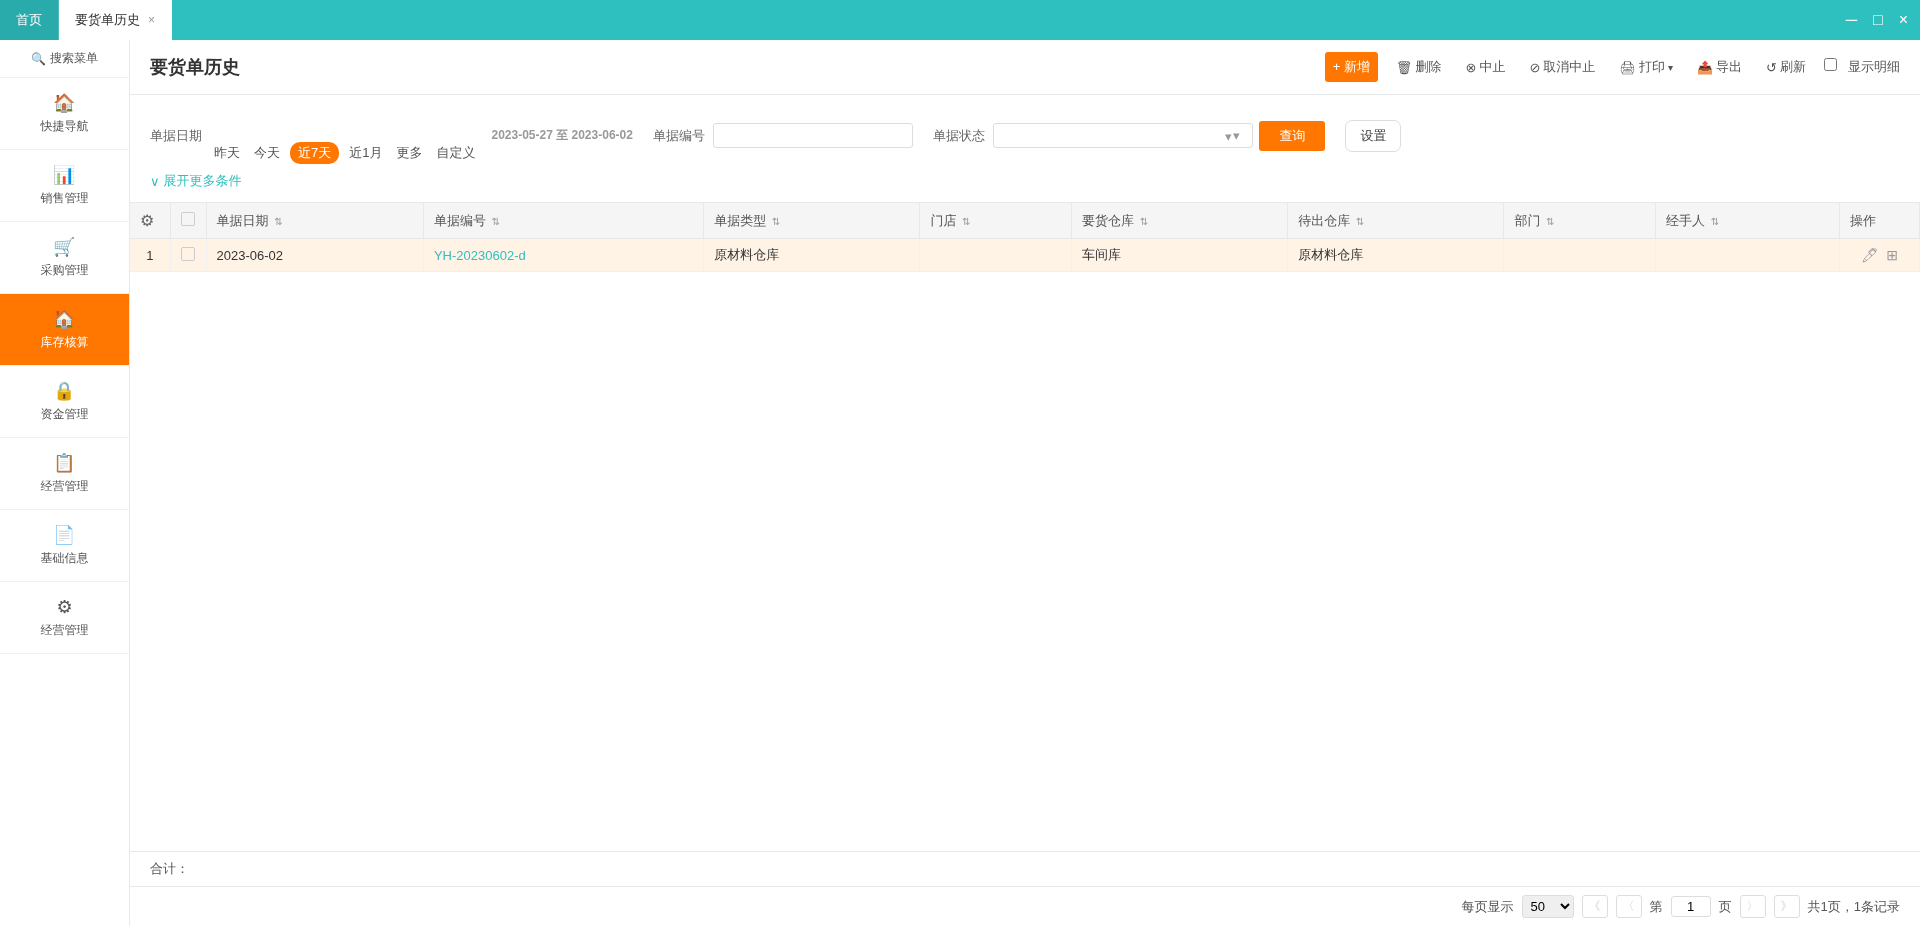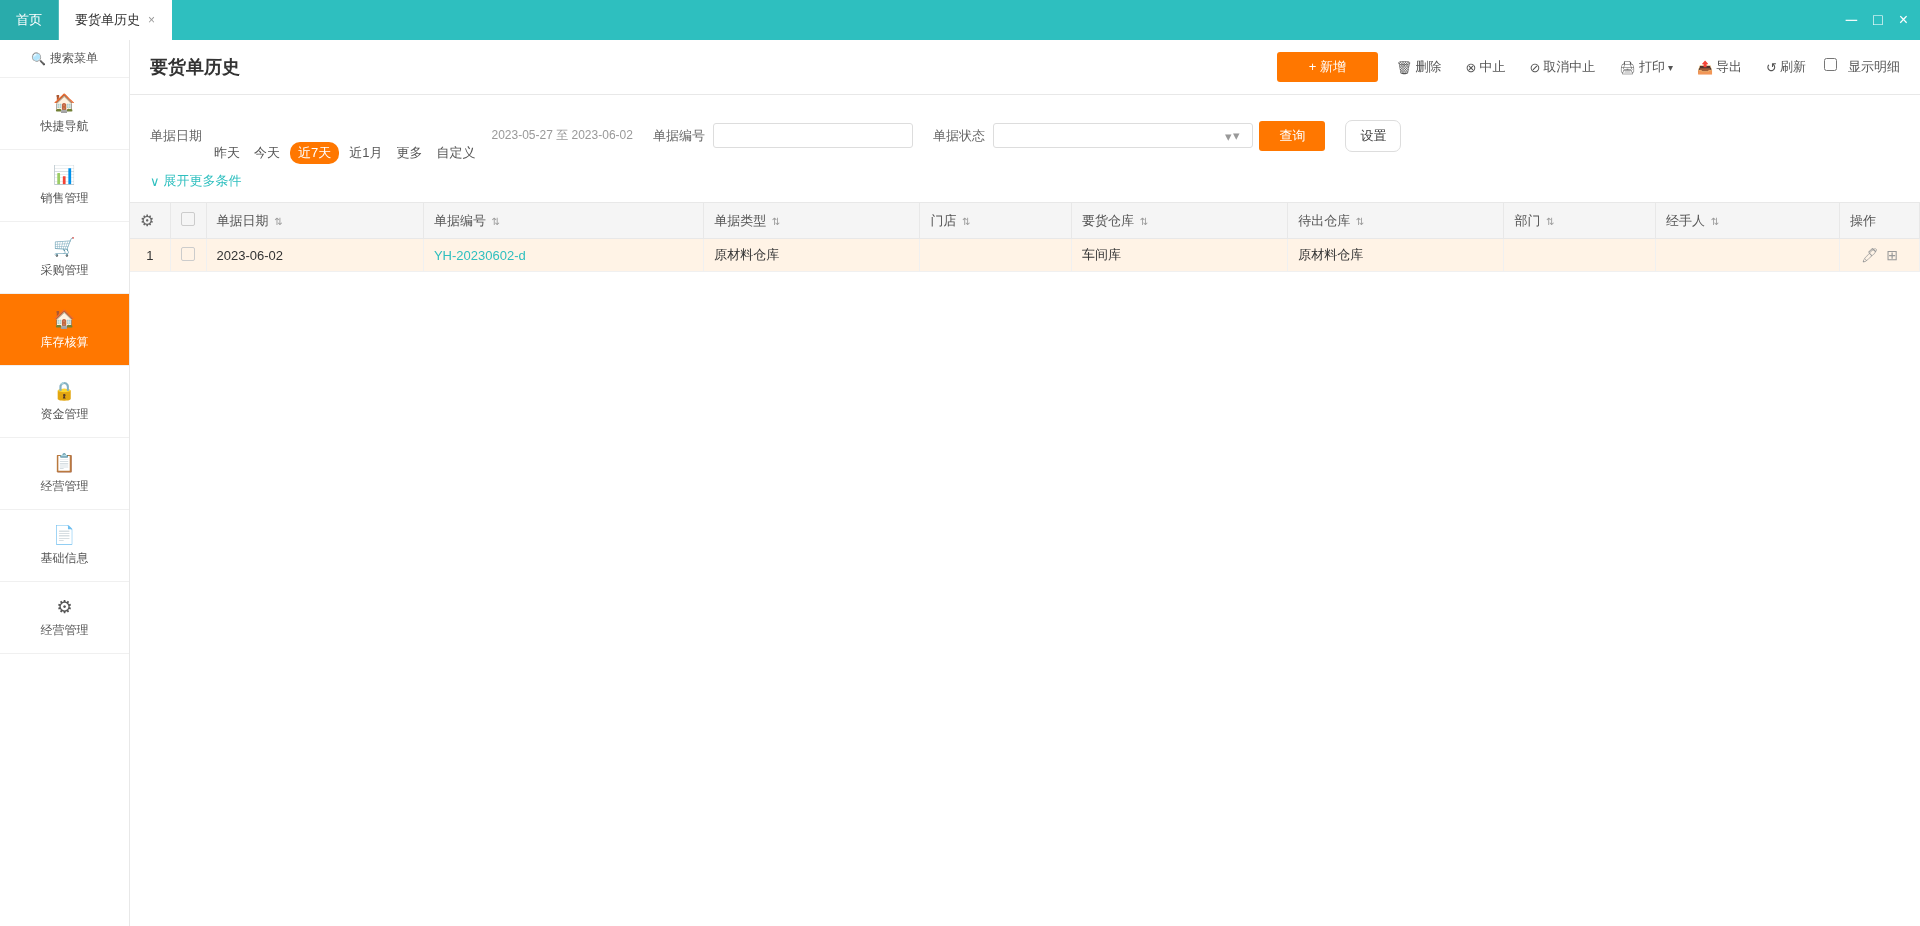--- a/index.html
+++ b/index.html
@@ -26,32 +26,32 @@
     .sidebar-search { padding: 10px 8px; display: flex; align-items: center; gap: 4px; border-bottom: 1px solid #f0f0f0; cursor: pointer; color: #555; font-size: 12px; justify-content: center; }
 
     
     .content { flex: 1; display: flex; flex-direction: column; overflow: hidden; background: #f5f5f5; }
 
     
     .page-header { background: #fff; padding: 12px 20px; display: flex; align-items: center; justify-content: space-between; border-bottom: 1px solid #e8e8e8; flex-shrink: 0; }
     .page-title { font-size: 18px; font-weight: bold; color: #333; }
     .toolbar { display: flex; align-items: center; gap: 12px; }
     .toolbar-btn { display: flex; align-items: center; gap: 3px; color: #555; cursor: pointer; font-size: 13px; padding: 4px 6px; }
-    .btn-primary { background: #ff7700; color: #fff; border: none; padding: 6px 32px; border-radius: 3px; cursor: pointer; font-size: 13px; }
+    .btn-primary { background: #ff7700; color: #fff; border: none; padding: 6px 8px; border-radius: 3px; cursor: pointer; font-size: 13px; }
     .btn-secondary { background: #fff; color: #404040; border: 1px solid #ddd; padding: 6px 14px; border-radius: 7px; cursor: pointer; font-size: 13px; }
 
     
     .filter-area { background: #fff; padding: 12px 20px; border-bottom: 1px solid #e8e8e8; flex-shrink: 0; }
     .filter-row { display: flex; align-items: center; gap: 20px; flex-wrap: wrap; }
     .filter-item { display: flex; align-items: center; gap: 8px; }
     .filter-label { color: #666; font-size: 13px; white-space: nowrap; }
     .date-filters { display: flex; align-items: center; gap: 6px; }
     .date-filter-btn { color: #555; cursor: pointer; font-size: 13px; padding: 2px 4px; margin-top: 35px; }
     .date-filter-btn.active { background: #ff7700; color: #fff; border-radius: 10px; padding: 2px 8px; }
-    .date-range { color: #999; font-size: 12px; margin-left: 4px; }
+    .date-range { color: #999; font-size: 12px; margin-left: 4px; font-weight: bold; }
     .filter-input { border: 1px solid #ddd; border-radius: 3px; padding: 4px 8px; font-size: 13px; width: 200px; outline: none; }
     .select-wrapper { position: relative; }
     .select-wrapper::after { content: '▾'; position: absolute; right: 8px; top: 50%; transform: translateY(-50%); color: #999; pointer-events: none; }
     .expand-more { display: flex; align-items: center; gap: 4px; color: #2ebfbf; cursor: pointer; font-size: 13px; margin-top: 8px; }
 
     
     .table-container { flex: 1; overflow: auto; background: #fff; margin: 0; }
     .data-table { width: 100%; border-collapse: collapse; font-size: 13px; }
     .data-table th { background: #f5f5f5; padding: 8px 10px; text-align: left; border-bottom: 1px solid #e8e8e8; border-right: 1px solid #e8e8e8; color: #555; font-weight: normal; white-space: nowrap; position: relative; cursor: pointer; }
     .data-table th .sort-icon { font-size: 10px; color: #999; margin-left: 2px; }
@@ -280,15 +280,34 @@
       <td></td>
       <td style="text-align:center;">
         <span class="op-icon" title="编辑">🖊</span>
         <span class="op-icon" title="更多">⊞</span>
       </td>
     </tr>
           </tbody>
       </table>
     </div>
 
-
+    <div class="table-footer">
+      <span>合计：</span>
+    </div>
+
+    <div class="pagination">
+      <span>每页显示</span>
+      <select>
+        <option>50</option>
+        <option>100</option>
+        <option>200</option>
+      </select>
+      <button class="page-btn disabled">《</button>
+      <button class="page-btn disabled">〈</button>
+      <span>第</span>
+      <input type="text" value="1" style="">
+      <span>页</span>
+      <button class="page-btn disabled">〉</button>
+      <button class="page-btn disabled">》</button>
+      <span>共1页，1条记录</span>
+    </div>
   </div>
 </div>
 
 </body></html>

